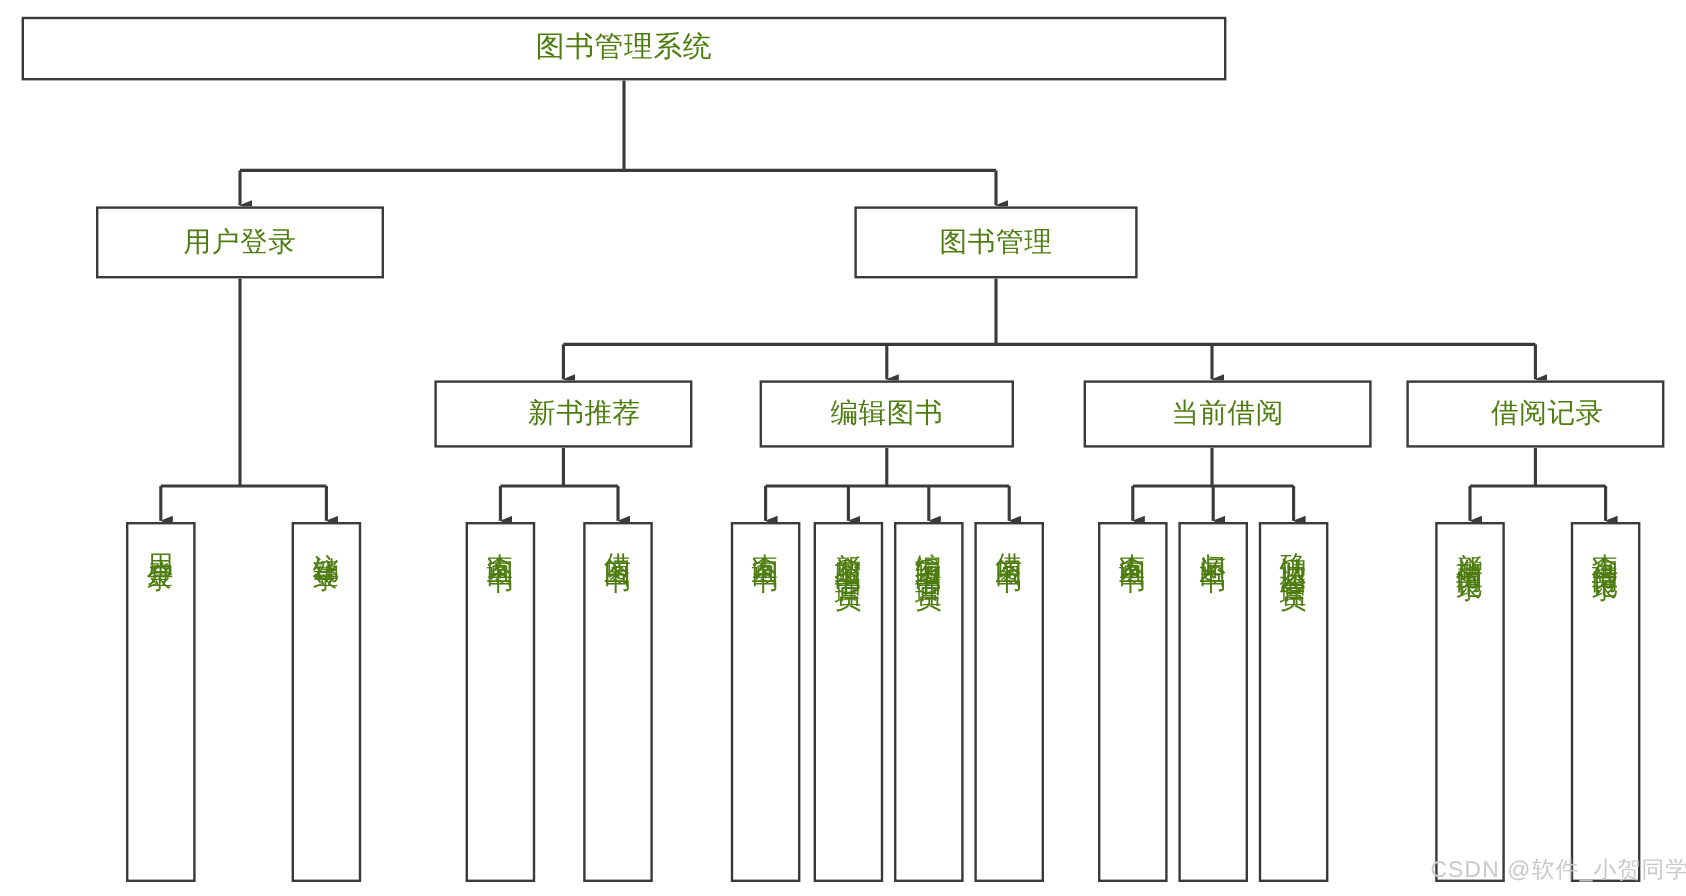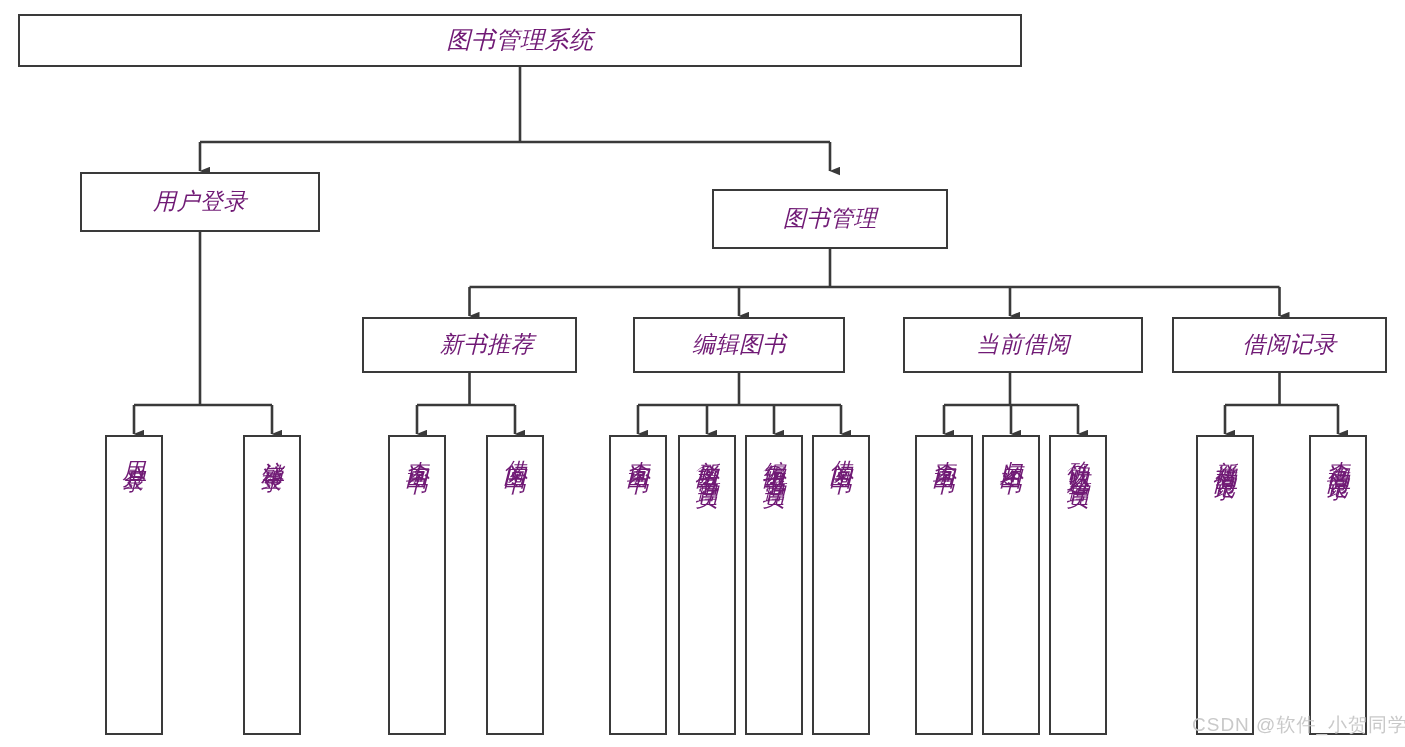--- a/index.html
+++ b/index.html
@@ -35,23 +35,22 @@
     align-items: center;
     justify-content: center;
     color: #2b2b2b;
     z-index: 2;
   }
   .node-label {
     display: block;
     text-align: right;
     line-height: 1.18;
     letter-spacing: 0.5px;
-    color: #701a75;
+    color: #4d7c0f;
     white-space: nowrap;
-    font-style: italic;
   }
   
   .node.horizontal .node-label {
     writing-mode: horizontal-tb;
     font-size: 23px;
   }
   .node.root .node-label {
     font-size: 24px;
   }
   
@@ -126,21 +125,21 @@
       </g>
   </svg>
 
   <div id="nodes">
       <div class="node horizontal root" style="left: 18px; top: 14px; width: 1004px; height: 53px;">
         <span class="node-label">图书管理系统</span>
       </div>
       <div class="node horizontal" style="left: 80px; top: 172px; width: 240px; height: 60px;">
         <span class="node-label">用户登录</span>
       </div>
-      <div class="node horizontal" style="left: 712px; top: 172px; width: 236px; height: 60px; margin-top: 17px;">
+      <div class="node horizontal" style="left: 712px; top: 172px; width: 236px; height: 60px;">
         <span class="node-label">图书管理</span>
       </div>
       <div class="node horizontal" style="left: 362px; top: 317px; width: 215px; height: 56px; padding-left: 35px;">
         <span class="node-label">新书推荐</span>
       </div>
       <div class="node horizontal" style="left: 633px; top: 317px; width: 212px; height: 56px;">
         <span class="node-label">编辑图书</span>
       </div>
       <div class="node horizontal" style="left: 903px; top: 317px; width: 240px; height: 56px;">
         <span class="node-label">当前借阅</span>

